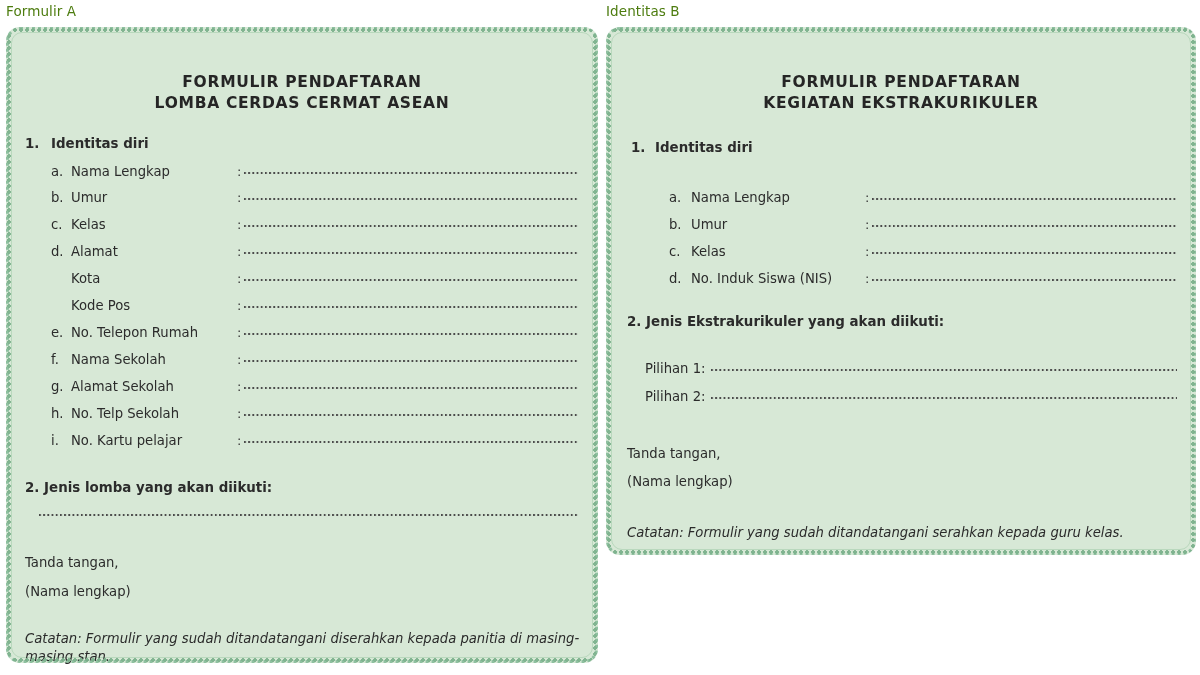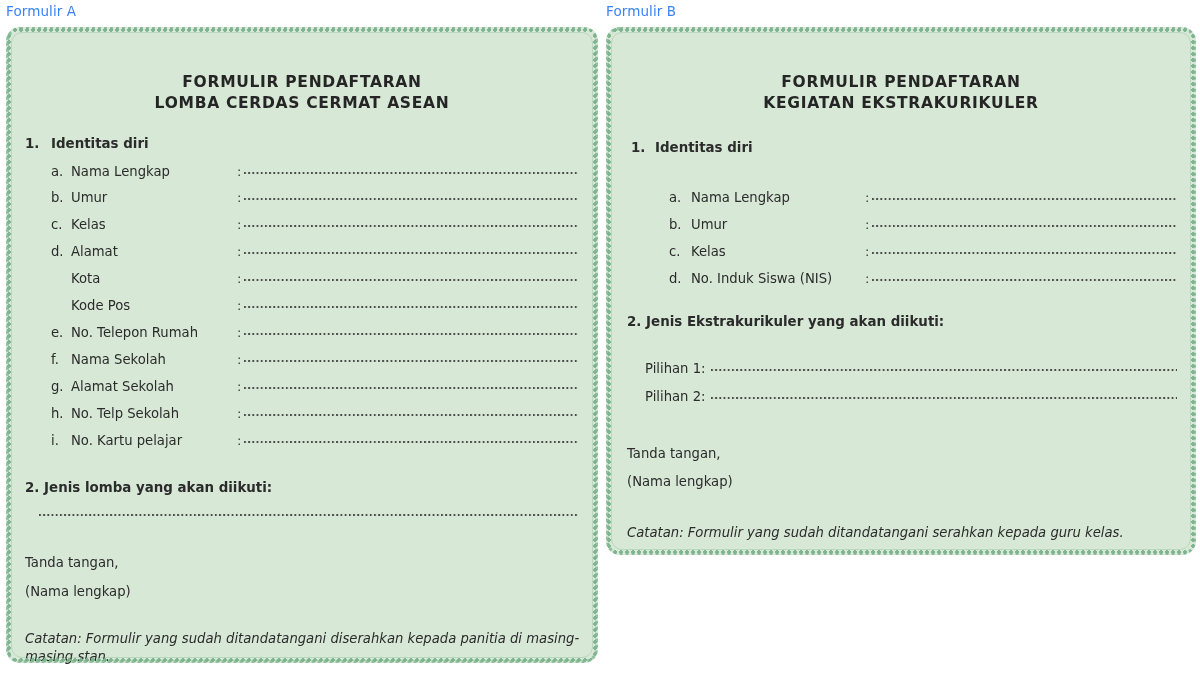--- a/index.html
+++ b/index.html
@@ -19,21 +19,21 @@
   .page {
     position: absolute;
     inset: 0;
   }
 
   
   .form-label {
     position: absolute;
     font-family: "DejaVu Sans", "Liberation Sans", sans-serif;
     font-size: 13.5px;
-    color: #3b82f6;
+    color: #4d7c0f;
     letter-spacing: 0.1px;
     white-space: nowrap;
   }
   #label-a { left: 6px; top: 3px; }
   #label-b { left: 606px; top: 3px; }
 
   
   .form-box {
     position: absolute;
     background: #d7e8d6;
@@ -235,21 +235,21 @@
       </div>
 
       <div class="t" style="left:16px; top:525px;">Tanda tangan,</div>
       <div class="t" style="left:16px; top:554px;">(Nama lengkap)</div>
 
       <div class="note" style="left:16px; top:600px; width:556px;">Catatan: Formulir yang sudah ditandatangani diserahkan kepada panitia di masing-masing stan.</div>
 
     </div>
   </div>
 
-  <div class="form-label" id="label-b">Formulir B</div>
+  <div class="form-label" id="label-b">Identitas B</div>
 
   <div class="form-box" id="box-b">
     <div class="box-inner">
 
       <div class="form-title" id="title-b">
         <span class="tl">FORMULIR  PENDAFTARAN</span>
         <span class="tl">KEGIATAN  EKSTRAKURIKULER</span>
       </div>
 
       <div class="t num" style="left:22px; top:110px;">1.</div>

